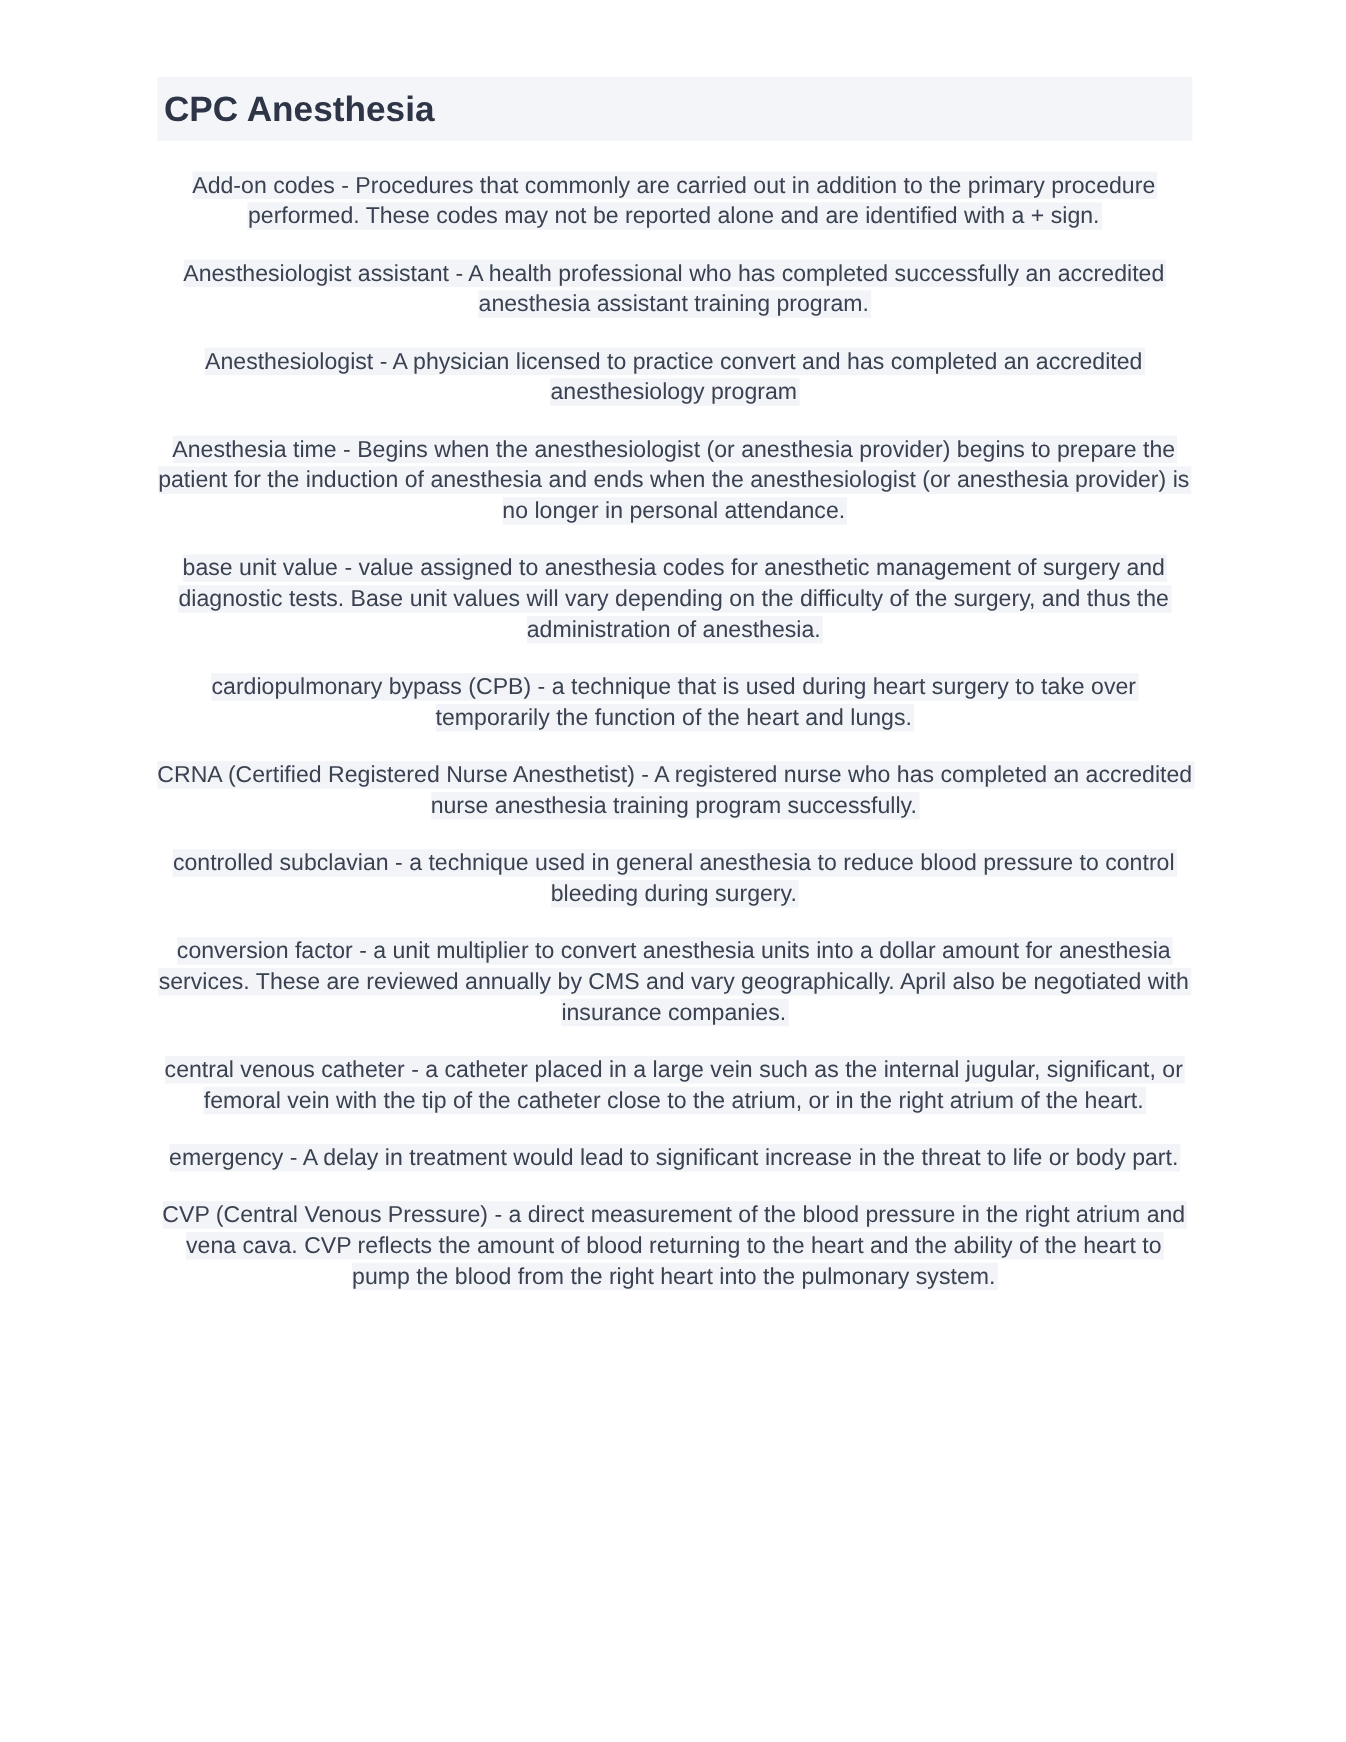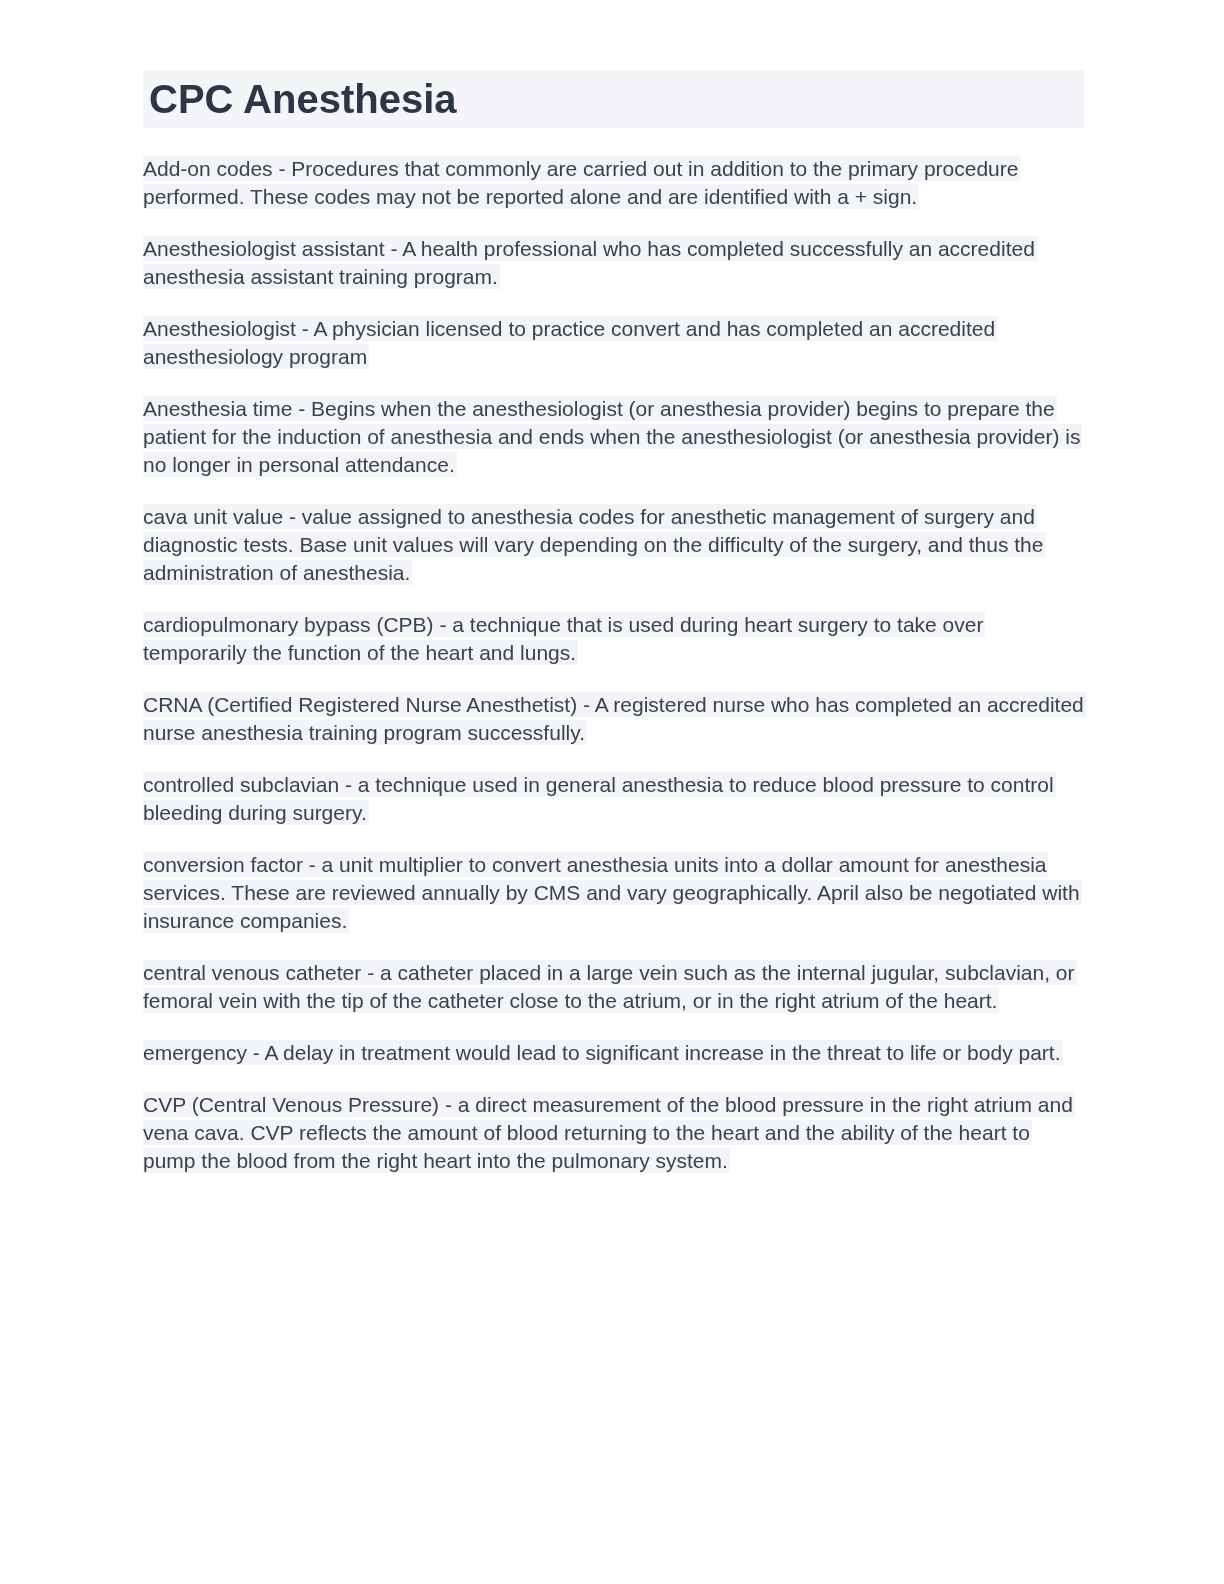--- a/index.html
+++ b/index.html
@@ -20,28 +20,29 @@
     top: 70px;
     width: 941px;
   }
   h1.doc-title {
     box-sizing: border-box;
     width: 100%;
     margin: 0 0 27px 0;
     padding: 7px 8px 7px 6px;
     background: var(--title-band, #f3f5f9);
     color: var(--title-text, #2d3546);
-    font-size: 40px;
+    font-size: 32px;
     line-height: 44px;
     font-weight: bold;
     letter-spacing: 0px;
   }
   .definition-list {
     margin: 0;
     padding: 0;
+    text-align: center;
   }
   p.def {
     margin: 0 0 24px 0;
     padding: 0;
     font-size: 21px;
     line-height: 28px;
     color: var(--body-text, #3a4150);
   }
   p.def:last-child {
     margin-bottom: 0;
@@ -56,22 +57,22 @@
 </head>
 <body>
 
 <div class="page-content">
   <h1 class="doc-title">CPC Anesthesia</h1>
   <div class="definition-list">
       <p class="def"><span class="hl">Add-on codes - Procedures that commonly are carried out in addition to the primary procedure performed. These codes may not be reported alone and are identified with a + sign.</span></p>
       <p class="def"><span class="hl">Anesthesiologist assistant - A health professional who has completed successfully an accredited anesthesia assistant training program.</span></p>
       <p class="def"><span class="hl">Anesthesiologist - A physician licensed to practice convert and has completed an accredited anesthesiology program</span></p>
       <p class="def"><span class="hl">Anesthesia time - Begins when the anesthesiologist (or anesthesia provider) begins to prepare the patient for the induction of anesthesia and ends when the anesthesiologist (or anesthesia provider) is no longer in personal attendance.</span></p>
-      <p class="def"><span class="hl">cava unit value - value assigned to anesthesia codes for anesthetic management of surgery and diagnostic tests. Base unit values will vary depending on the difficulty of the surgery, and thus the administration of anesthesia.</span></p>
+      <p class="def"><span class="hl">base unit value - value assigned to anesthesia codes for anesthetic management of surgery and diagnostic tests. Base unit values will vary depending on the difficulty of the surgery, and thus the administration of anesthesia.</span></p>
       <p class="def"><span class="hl">cardiopulmonary bypass (CPB) - a technique that is used during heart surgery to take over temporarily the function of the heart and lungs.</span></p>
       <p class="def"><span class="hl">CRNA (Certified Registered Nurse Anesthetist) - A registered nurse who has completed an accredited nurse anesthesia training program successfully.</span></p>
       <p class="def"><span class="hl">controlled subclavian - a technique used in general anesthesia to reduce blood pressure to control bleeding during surgery.</span></p>
       <p class="def"><span class="hl">conversion factor - a unit multiplier to convert anesthesia units into a dollar amount for anesthesia services. These are reviewed annually by CMS and vary geographically. April also be negotiated with insurance companies.</span></p>
-      <p class="def"><span class="hl">central venous catheter - a catheter placed in a large vein such as the internal jugular, subclavian, or femoral vein with the tip of the catheter close to the atrium, or in the right atrium of the heart.</span></p>
+      <p class="def"><span class="hl">central venous catheter - a catheter placed in a large vein such as the internal jugular, significant, or femoral vein with the tip of the catheter close to the atrium, or in the right atrium of the heart.</span></p>
       <p class="def"><span class="hl">emergency - A delay in treatment would lead to significant increase in the threat to life or body part.</span></p>
       <p class="def"><span class="hl">CVP (Central Venous Pressure) - a direct measurement of the blood pressure in the right atrium and vena cava. CVP reflects the amount of blood returning to the heart and the ability of the heart to pump the blood from the right heart into the pulmonary system.</span></p>
     </div>
 </div>
 
 </body></html>

